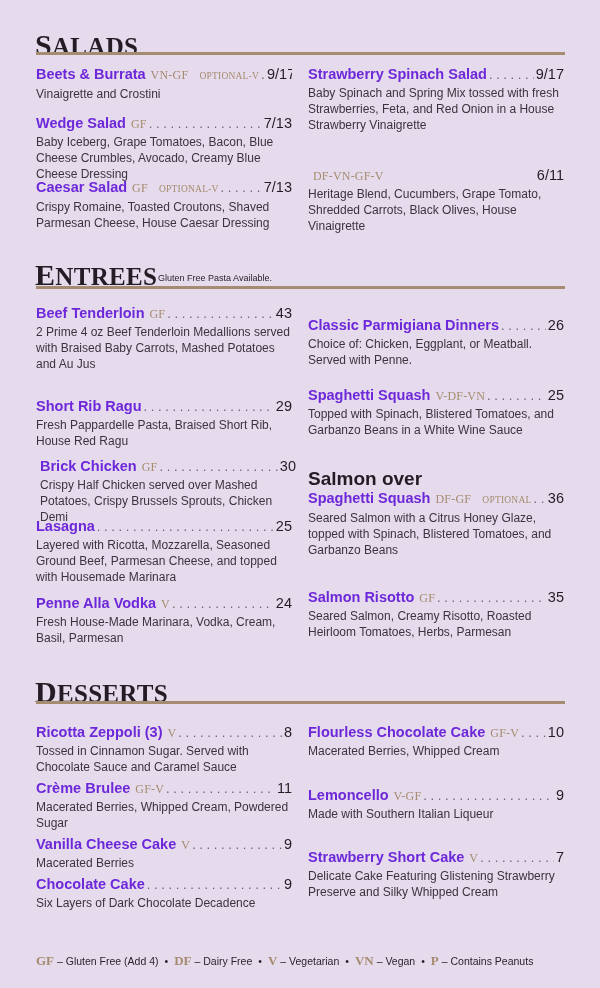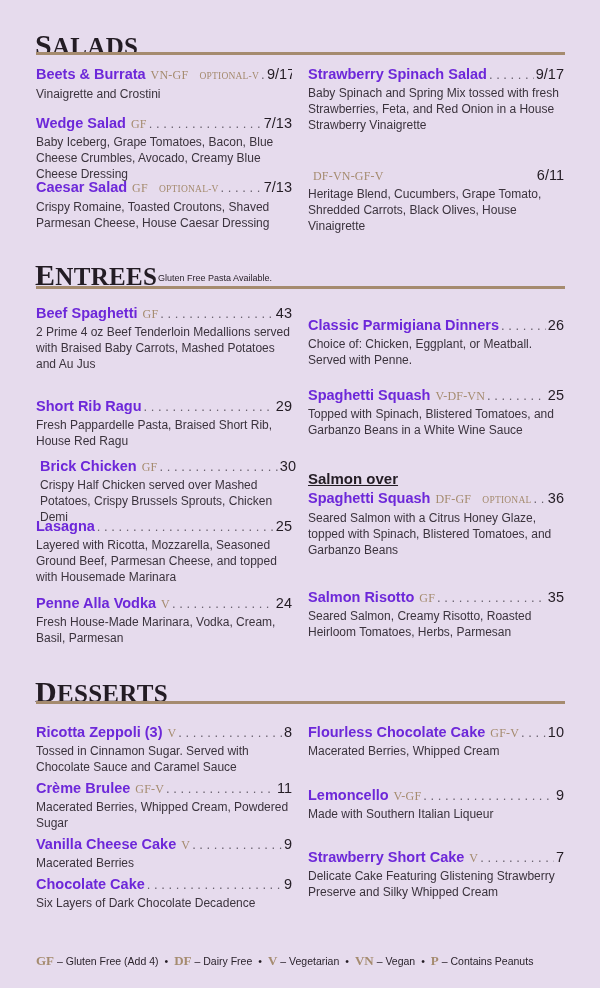--- a/index.html
+++ b/index.html
@@ -33,21 +33,21 @@
   }
   .tag .sc { font-size: 9.5px; padding-left: 8px; }
   .dots {
     flex: 1; overflow: hidden; color: #6b6370; font-size: 13px;
     letter-spacing: 3px; margin: 0 2px; white-space: nowrap;
   }
   .dots::before { content: ". . . . . . . . . . . . . . . . . . . . . . . . . . . . . . . . . . . . . . . . . . . ."; letter-spacing: 0; }
   .price { font-size: 14.5px; color: #231c24; }
   .item-desc { font-size: 12px; line-height: 16px; color: #3b333d; margin-top: 1px; }
   .item-note { font-size: 11px; line-height: 16px; color: #3b333d; font-style: italic; }
-  .name-line1 { font-weight: bold; font-size: 15px; line-height: 20px; text-decoration: underline; }
+  .name-line1 { font-weight: bold; font-size: 19px; line-height: 20px; }
 
   .legend {
     position: absolute; left: 36px; top: 953px; width: 530px;
     font-size: 10.5px; color: #2b232c; white-space: nowrap;
   }
   .legend .code { font-family: "Liberation Serif", serif; font-weight: bold; color: #a58b6f; font-size: 13px; }
   .legend .bullet { margin: 0 6px; color: #231c24; }
 </style>
 </head>
 <body>
@@ -106,21 +106,21 @@
 </div>
 
 <div class="section-title" style="top:260px;">
   <span class="big">E</span><span>NTREES</span>
 </div>
 <div class="section-note" style="left:158px; top:273px;">Gluten Free Pasta Available.</div>
 <div class="rule" style="top:286px;"></div>
 
 <div class="item" style="left:36px; top:304px;">
   <div class="item-head">
-      <span class="item-name">Beef Spaghetti</span>
+      <span class="item-name">Beef Tenderloin</span>
       <span class="tag">GF</span>
       <span class="dots"></span>
       <span class="price">43</span>
     </div>
   <div class="item-desc">2 Prime 4 oz Beef Tenderloin Medallions served with Braised Baby Carrots, Mashed Potatoes and Au Jus</div>
 </div>
 
 <div class="item" style="left:36px; top:397px;">
   <div class="item-head">
       <span class="item-name">Short Rib Ragu</span>

